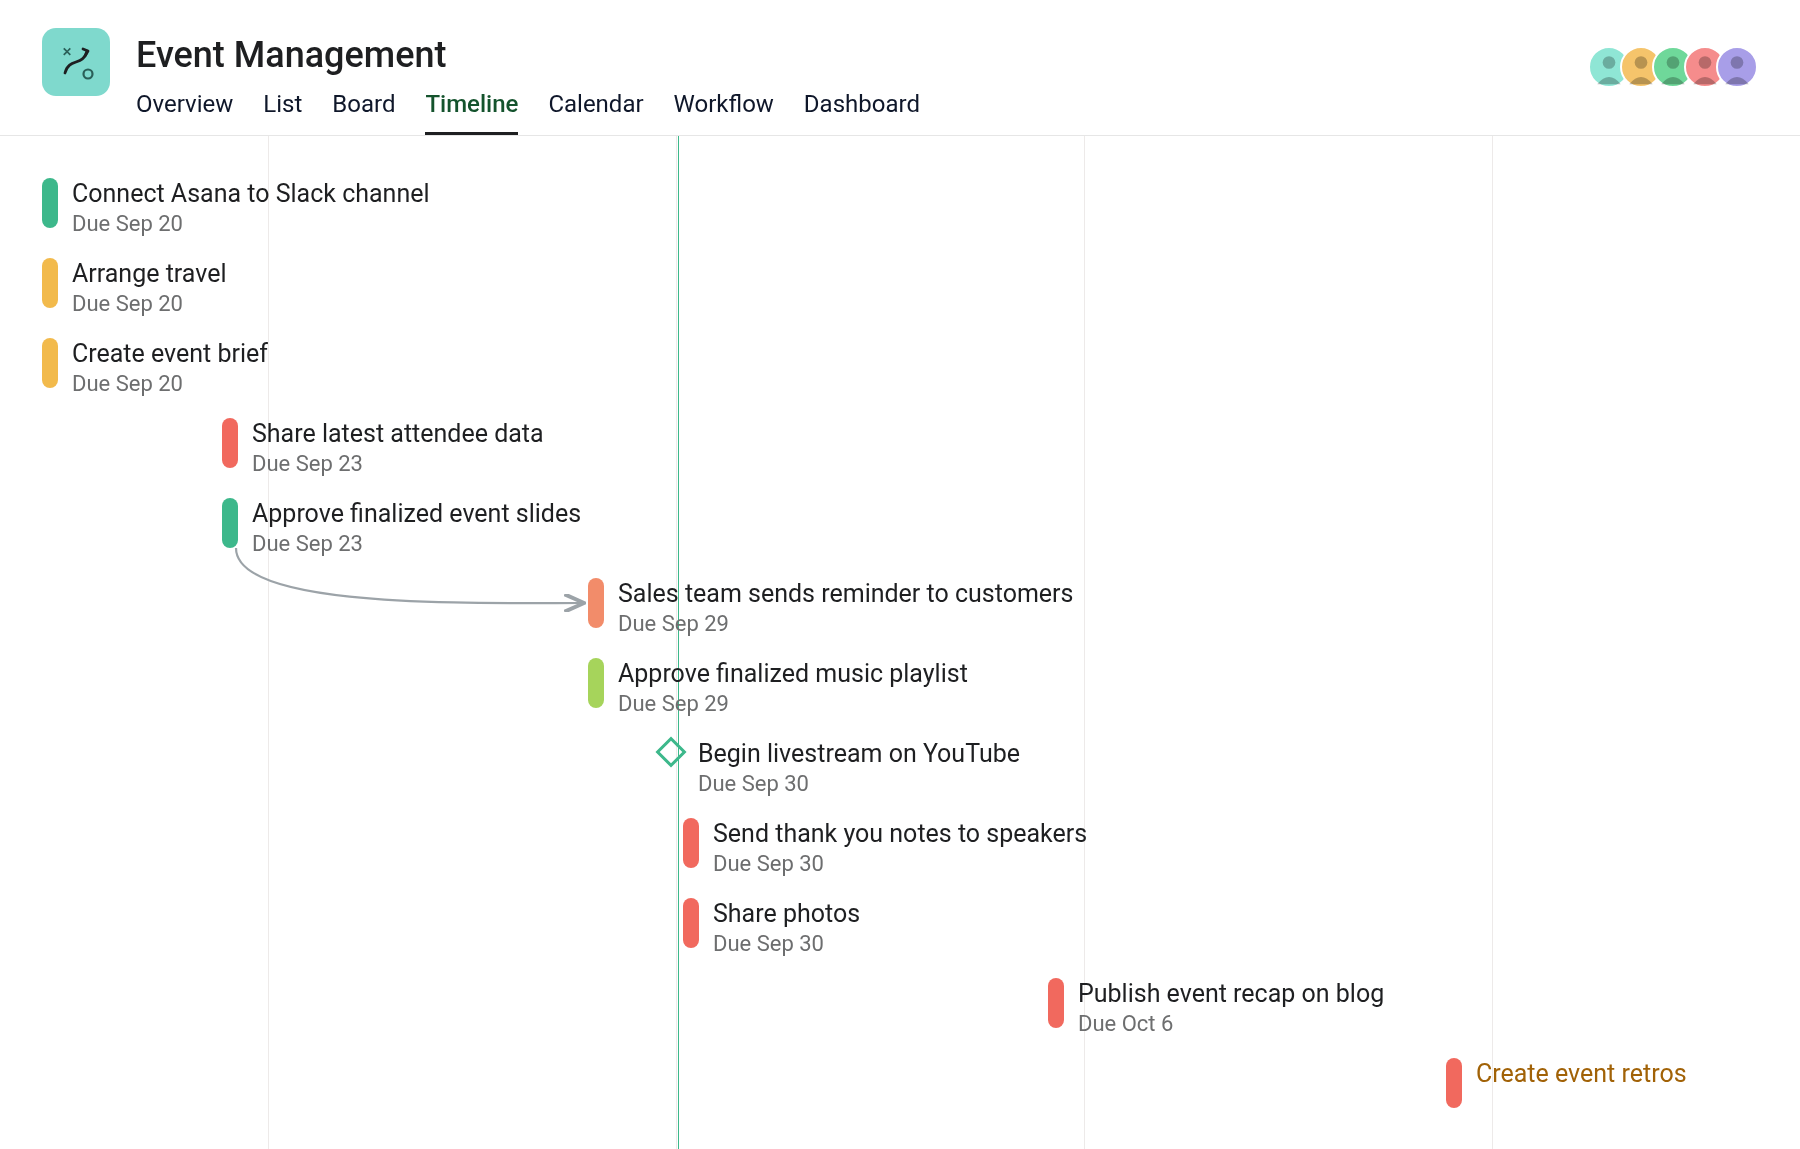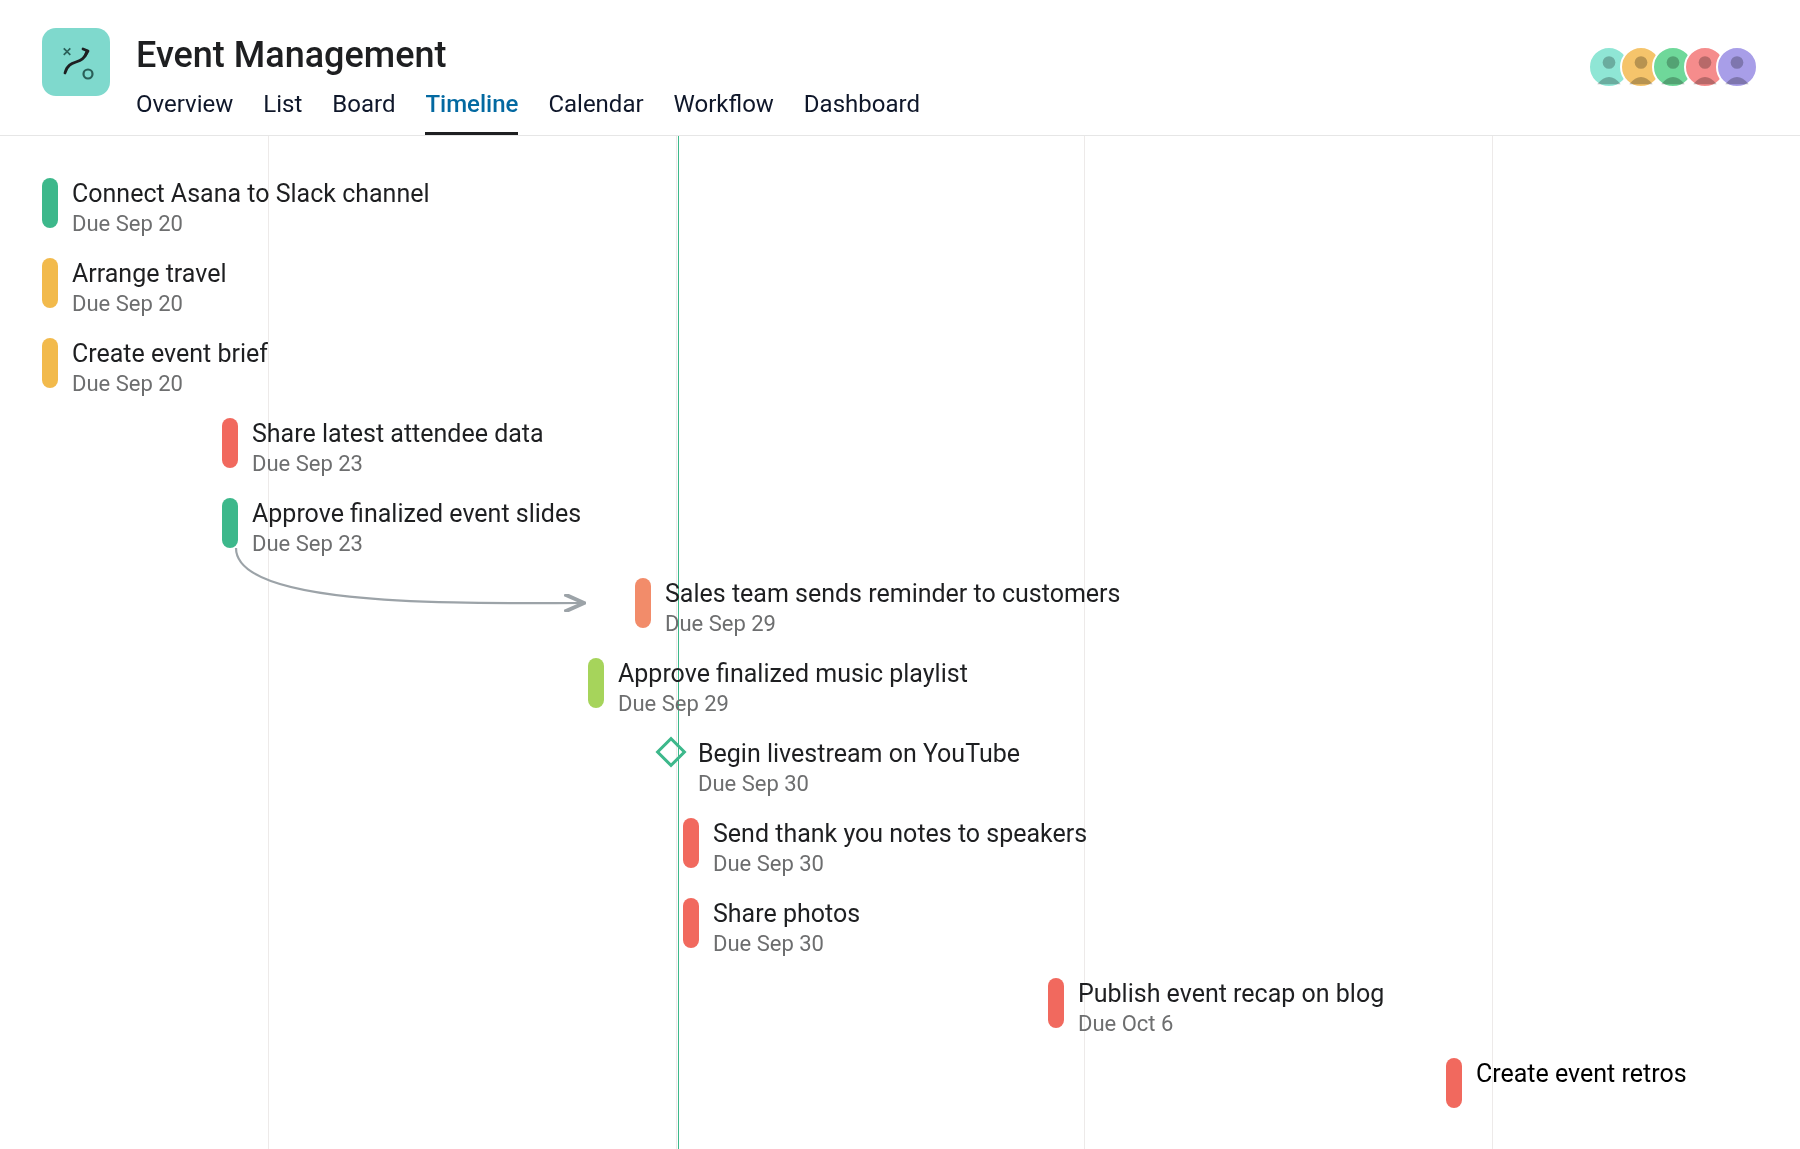--- a/index.html
+++ b/index.html
@@ -57,21 +57,21 @@
       gap: 30px;
     }
     .tab {
       font-size: 24px;
       color: #0f172a;
       padding: 8px 0 14px 0;
       cursor: pointer;
       border-bottom: 3px solid transparent;
     }
     .tab.active {
-      color: #0369a1;
+      color: #14532d;
       font-weight: 500;
       border-bottom: 3px solid #1e1f21;
     }
     .avatars {
       position: absolute;
       right: 42px;
       top: 46px;
       display: flex;
     }
     .avatar {
@@ -133,21 +133,21 @@
       color: #1e1f21;
       line-height: 1.25;
       white-space: nowrap;
     }
     .task-due {
       font-size: 22px;
       color: #6d6e6f;
       margin-top: 2px;
     }
     .task.faded .task-title {
-      color: #000000;
+      color: #a16207;
     }
     .dependency-arrow {
       position: absolute;
       pointer-events: none;
     }
   </style>
 </head>
 <body>
 
 <div class="header">
@@ -239,21 +239,21 @@
         <div class="task-due">Due Sep 23</div>
       </div>
     </div>
     <div class="task" style="left: 222px; top: 362px;">
       <div class="task-pill" style="background: rgb(61, 184, 139);"></div>
       <div class="task-text">
         <div class="task-title">Approve finalized event slides</div>
         <div class="task-due">Due Sep 23</div>
       </div>
     </div>
-    <div class="task" style="left: 588px; top: 442px; margin-left: 47px;">
+    <div class="task" style="left: 588px; top: 442px;">
       <div class="task-pill" style="background: rgb(242, 140, 106);"></div>
       <div class="task-text">
         <div class="task-title">Sales team sends reminder to customers</div>
         <div class="task-due">Due Sep 29</div>
       </div>
     </div>
     <div class="task" style="left: 588px; top: 522px;">
       <div class="task-pill" style="background: rgb(166, 212, 91);"></div>
       <div class="task-text">
         <div class="task-title">Approve finalized music playlist</div>

